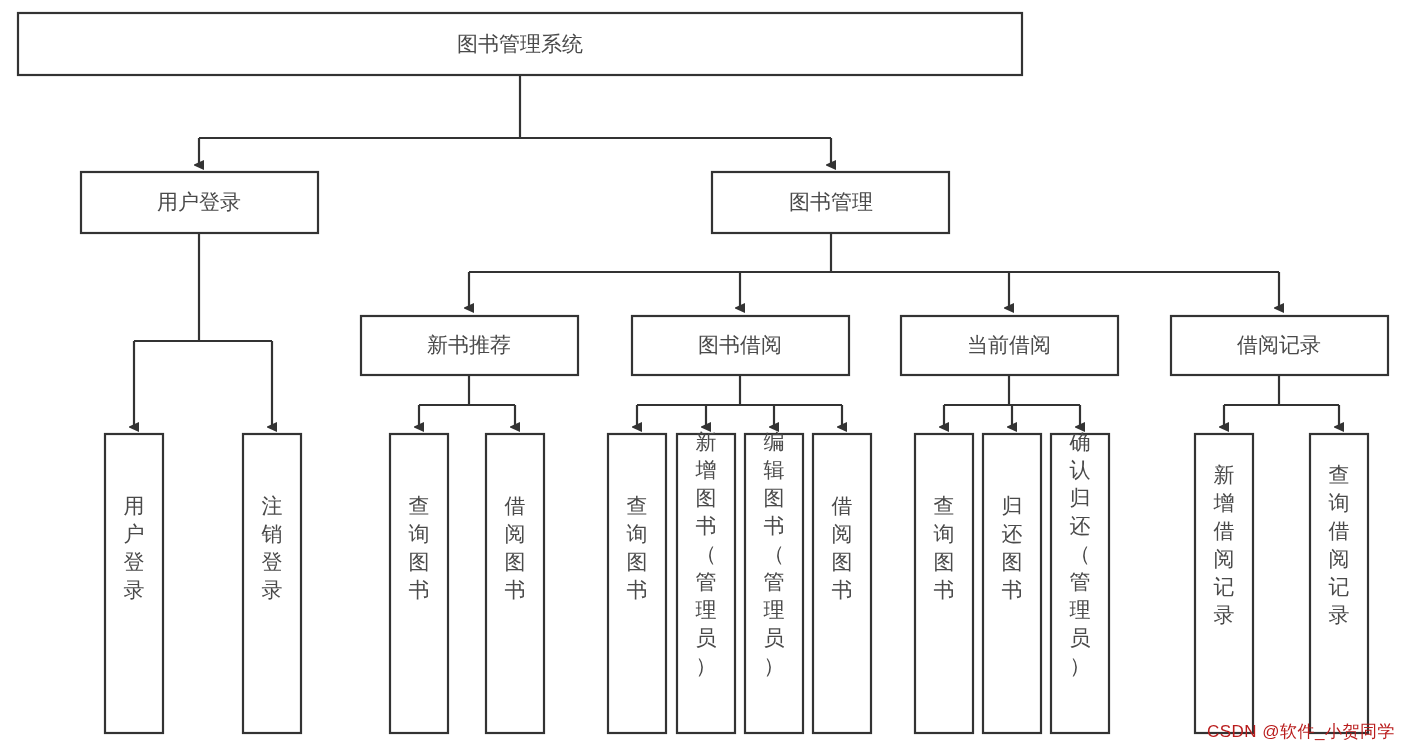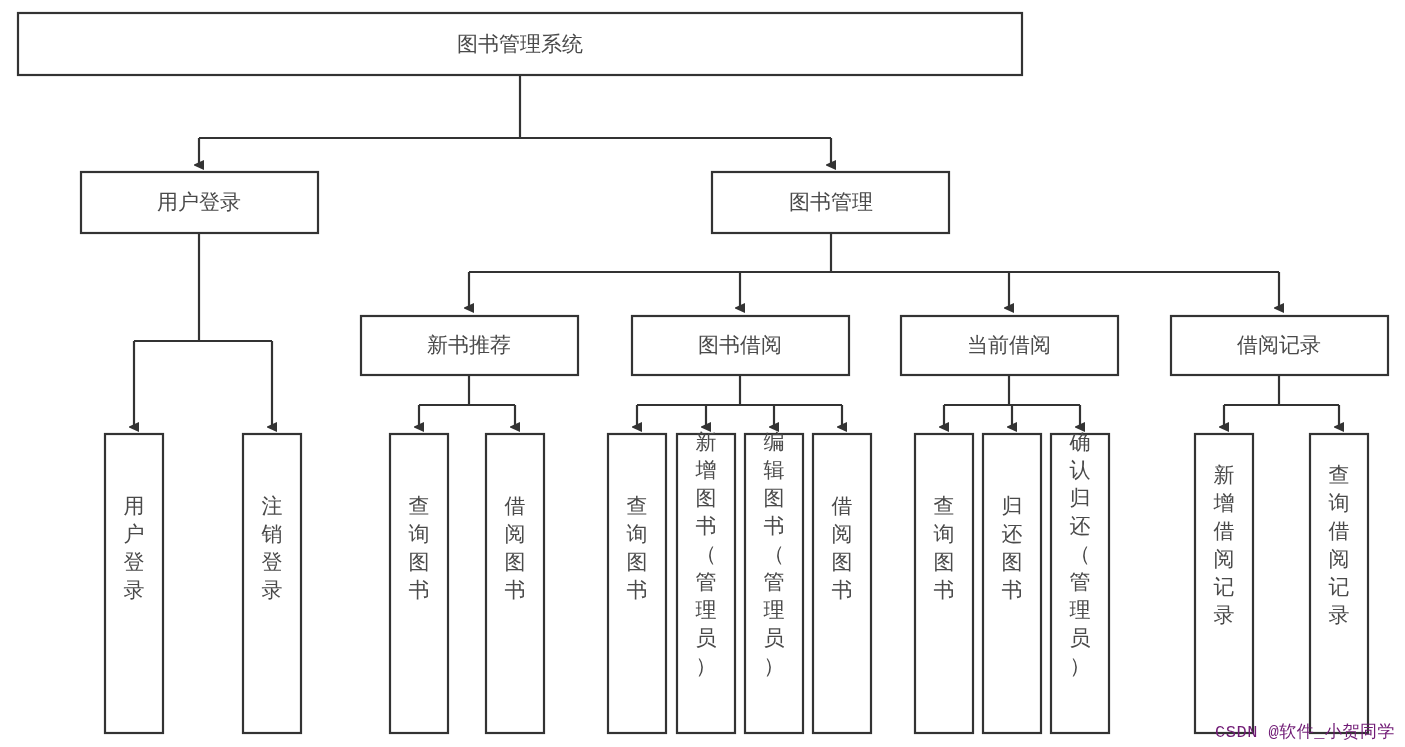--- a/index.html
+++ b/index.html
@@ -23,23 +23,23 @@
   }
   .leaf-label{
     font-family:"Liberation Sans","DejaVu Sans",sans-serif;
     fill:#4a4a4a;
     font-size:21px;
   }
   .watermark{
     position:absolute;
     right:10px;
     bottom:4px;
-    font-family:Liberation Mono, monospace;
+    font-family:Liberation Sans, sans-serif;
     font-size:17px;
-    color:#701a75;
+    color:#b91c1c;
     letter-spacing:0.5px;
     white-space:nowrap;
     pointer-events:none;
   }
 </style>
 </head>
 <body>
 
 <div id="diagram-root">
 

